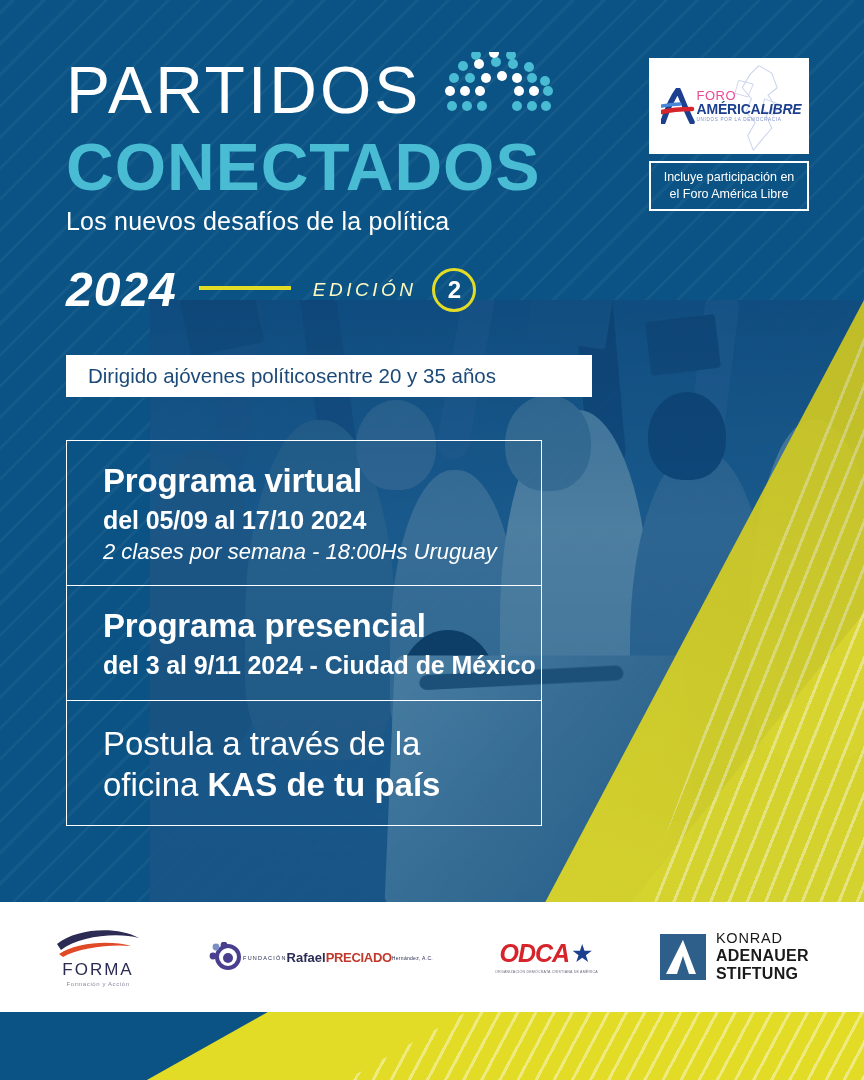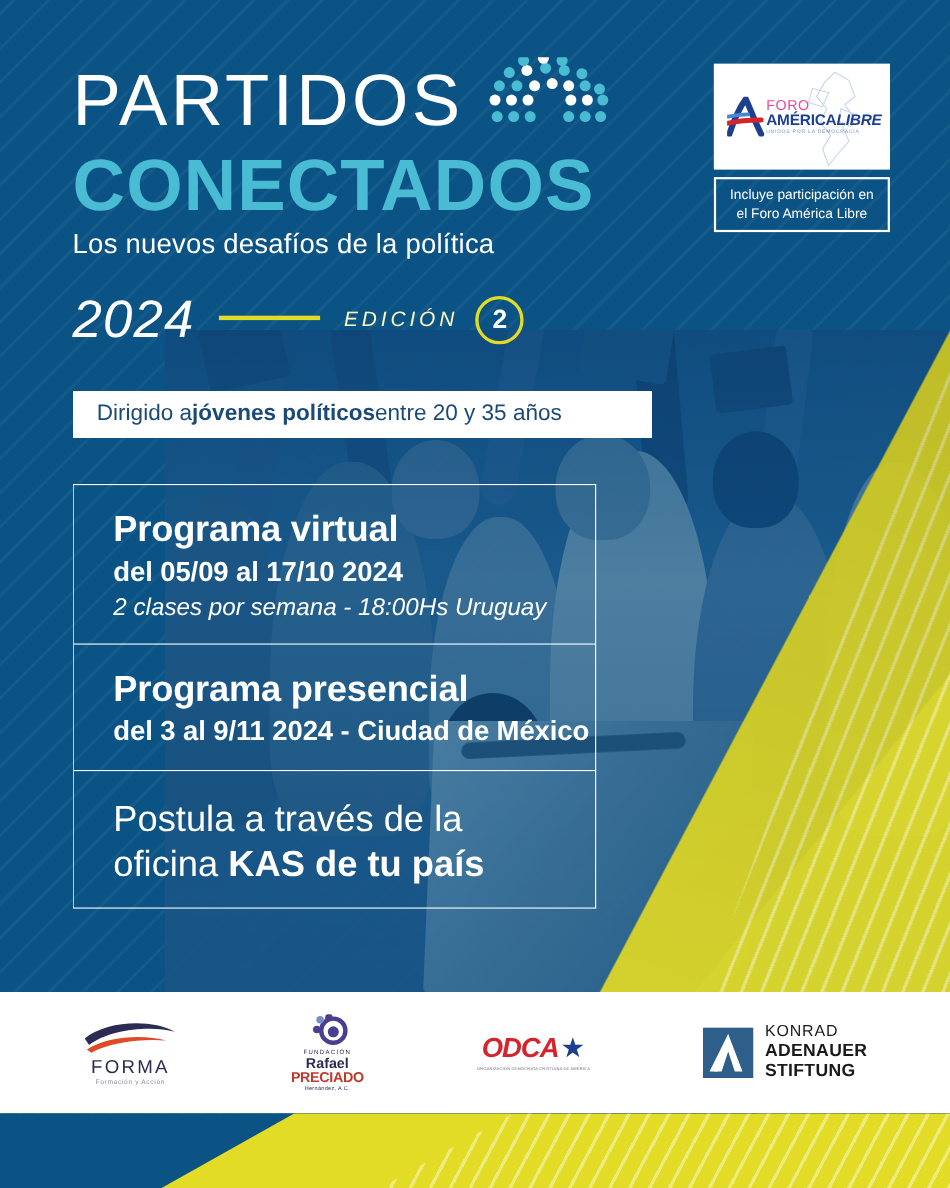--- a/index.html
+++ b/index.html
@@ -73,21 +73,21 @@
   }
   .dots{display:inline-block;vertical-align:middle;margin-left:18px;margin-bottom:10px;}
   .t-conectados{
     font-size:66px;letter-spacing:1px;color:#49bcd4;font-weight:bold;
     line-height:1.08;margin-top:4px;
   }
   .t-sub{
     font-size:25px;color:#ffffff;font-weight:400;margin-top:4px;letter-spacing:.2px;
   }
   .year-row{display:flex;align-items:center;margin-top:26px;gap:0;}
-  .t-year{font-size:48px;color:#fff;font-style:italic;font-weight:400;letter-spacing:1px;}
+  .t-year{font-size:48px;color:#fff;font-style:italic;font-weight:700;letter-spacing:1px;}
   .year-rule{width:92px;height:4px;background:#e3dc27;margin:0 22px 4px 22px;}
   .t-edicion{font-size:19px;color:#fef9c3;font-style:italic;letter-spacing:3.5px;font-weight:400;}
   .ed-circle{
     margin-left:16px;width:44px;height:44px;border-radius:50%;
     border:3.5px solid #e3dc27;display:flex;align-items:center;justify-content:center;
     color:#fff;font-size:24px;font-weight:bold;
   }
 
   
   .foro-wrap{position:absolute;left:649px;top:58px;width:160px;}
@@ -109,21 +109,21 @@
     margin-top:7px;width:160px;border:2px solid #ffffff;background:transparent;
     color:#fff;font-size:12.5px;line-height:1.35;text-align:center;padding:6px 4px;
   }
 
   
   .dirigido{
     position:absolute;left:66px;top:355px;width:526px;height:42px;
     background:#ffffff;display:flex;align-items:center;padding-left:22px;
     color:#1b4a79;font-size:20.5px;
   }
-  .dirigido b{font-weight:bold;}
+  .dirigido b{font-weight:normal;}
 
   
   .panels{position:absolute;left:66px;top:440px;width:476px;border:1.6px solid #ffffff;}
   .panel{padding:22px 0 20px 36px;position:relative;}
   .panel + .panel{border-top:1.6px solid #ffffff;}
   .p-title{color:#fff;font-size:33px;font-weight:bold;line-height:1.12;letter-spacing:-.2px;}
   .p-line{color:#fff;font-size:25px;font-weight:bold;margin-top:6px;letter-spacing:-.1px;}
   .p-note{color:#fff;font-size:22px;font-style:italic;margin-top:4px;}
   .p-big{color:#fff;font-size:33px;font-weight:300;line-height:1.25;}
   .p-big b{font-weight:bold;}
@@ -133,21 +133,21 @@
     position:absolute;left:0;bottom:68px;width:864px;height:110px;background:#ffffff;
     display:flex;align-items:center;justify-content:space-around;padding:0 24px;
   }
   .logo{display:flex;align-items:center;}
 
   .forma{display:flex;flex-direction:column;align-items:center;}
   .forma-sw{width:86px;height:30px;position:relative;margin-bottom:2px;}
   .forma-name{font-size:17px;letter-spacing:2px;color:#2b2b53;font-weight:400;}
   .forma-tag{font-size:6px;letter-spacing:.6px;color:#8a8aa0;margin-top:1px;}
 
-  .rafael{display:flex;flex-direction:column;align-items:center;}
+  .rafael{display:flex;flex-direction:row;align-items:center;}
   .rp-mark{width:40px;height:30px;position:relative;}
   .rp-f{font-size:5.5px;letter-spacing:1.2px;color:#2b2b53;margin-top:2px;}
   .rp-r{font-size:13px;color:#2b2b53;font-weight:bold;font-style:normal;line-height:1;}
   .rp-p{font-size:13px;color:#c0392b;font-weight:bold;line-height:1;letter-spacing:-.3px;}
   .rp-h{font-size:5px;color:#2b2b53;letter-spacing:.3px;margin-top:1px;}
 
   .odca{display:flex;flex-direction:column;align-items:center;}
   .odca-row{display:flex;align-items:center;}
   .odca-t{font-size:25px;font-weight:bold;font-style:italic;color:#d6242c;letter-spacing:-1px;}
   .odca-star{color:#1d3f8f;font-size:25px;margin-left:2px;}

